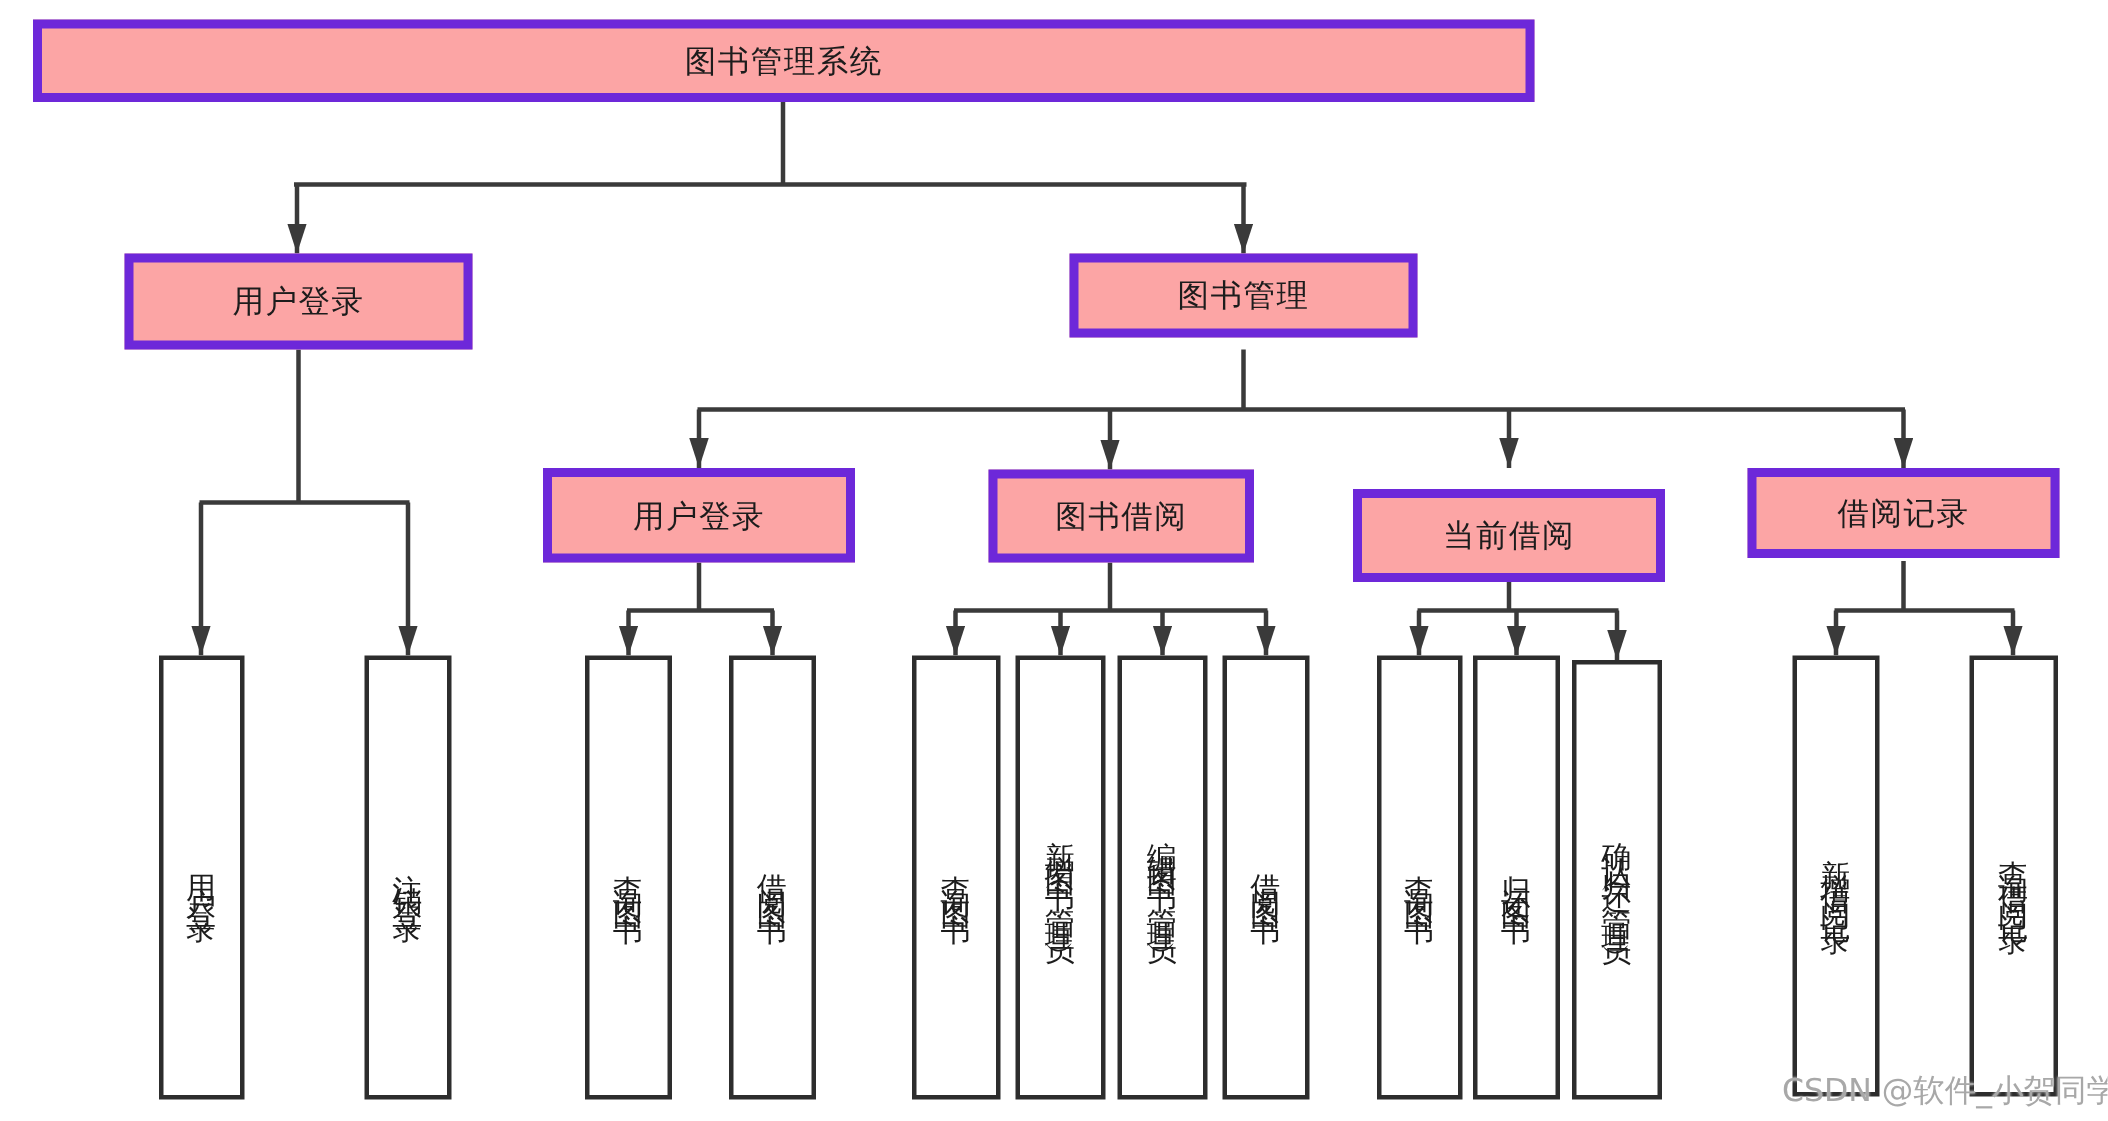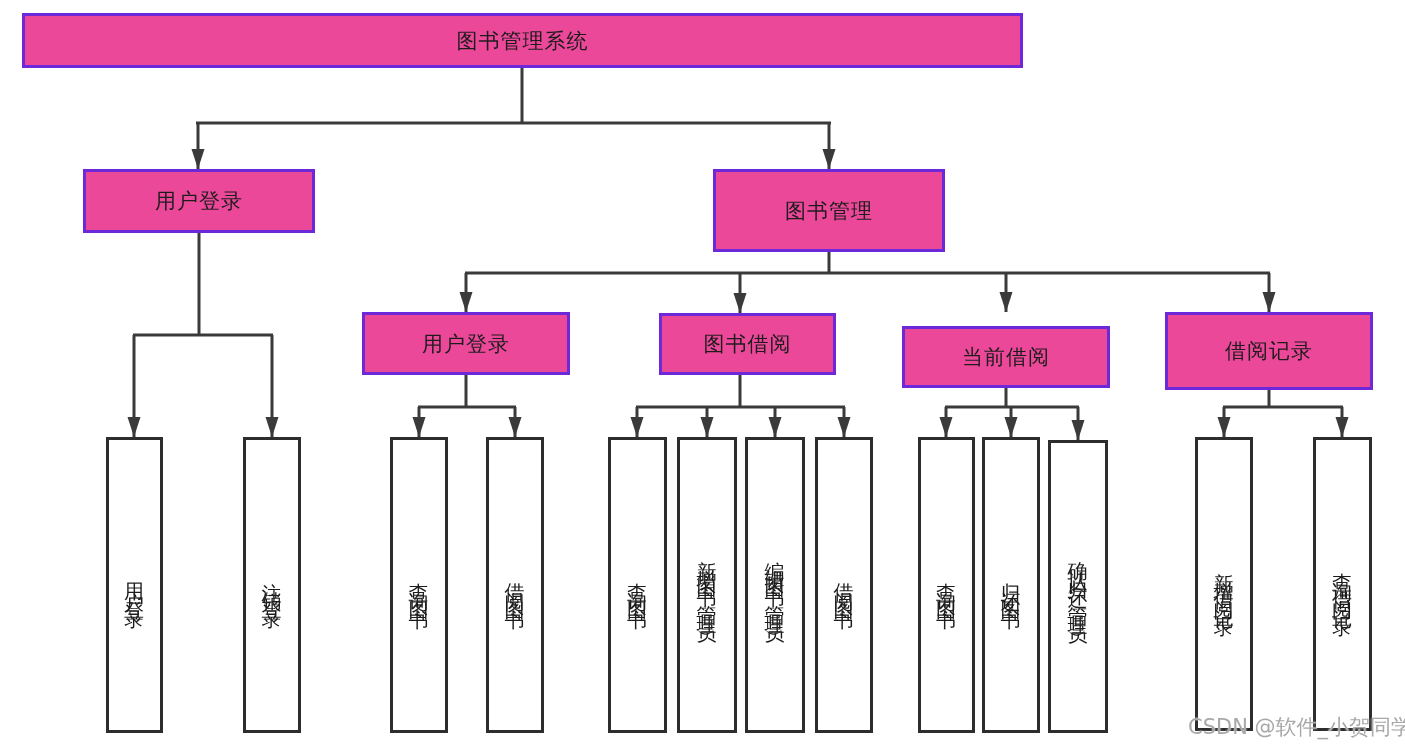--- a/index.html
+++ b/index.html
@@ -2,21 +2,21 @@
 <html><head>
 <meta charset="utf-8">
 <style>
   html,body{margin:0;padding:0;}
   body{
     width:1405px;height:747px;position:relative;background:#ffffff;
     font-family:"DejaVu Sans","Liberation Sans",sans-serif;overflow:hidden;
   }
   #connectors{position:absolute;left:0;top:0;width:1405px;height:747px;}
   .hnode{
-    position:absolute;border:3px solid #6d28d9;background:#ec4899;
+    position:absolute;border:6px solid #6d28d9;background:#fca5a5;
     display:flex;align-items:center;justify-content:center;box-sizing:border-box;
     z-index:2;
   }
   .hnode span{
     font-size:21px;color:#1c1c1c;letter-spacing:1px;white-space:nowrap;
   }
   .vnode{
     position:absolute;border:3px solid #2d2d2d;background:#ffffff;
     display:flex;align-items:center;justify-content:center;box-sizing:border-box;
     z-index:2;
@@ -97,34 +97,34 @@
   </g>
 </svg>
 
 <div class="hnode" style="left:22px;top:13px;width:1001px;height:55px">
   <span>图书管理系统</span>
 </div>
 
 <div class="hnode" style="left:83px;top:169px;width:232px;height:64px">
   <span>用户登录</span>
 </div>
-<div class="hnode" style="left:713px;top:169px;width:232px;height:83px">
+<div class="hnode" style="left:713px;top:169px;width:232px;height:56px">
   <span>图书管理</span>
 </div>
 
 <div class="hnode" style="left:362px;top:312px;width:208px;height:63px">
   <span>用户登录</span>
 </div>
 <div class="hnode" style="left:659px;top:313px;width:177px;height:62px">
   <span>图书借阅</span>
 </div>
 <div class="hnode" style="left:902px;top:326px;width:208px;height:62px">
   <span>当前借阅</span>
 </div>
-<div class="hnode" style="left:1165px;top:312px;width:208px;height:78px">
+<div class="hnode" style="left:1165px;top:312px;width:208px;height:60px">
   <span>借阅记录</span>
 </div>
 
 <div class="vnode" style="left:106px;top:437px;width:57px;height:296px">
   <span>用户登录</span>
 </div>
 <div class="vnode" style="left:243px;top:437px;width:58px;height:296px">
   <span>注销登录</span>
 </div>
 

